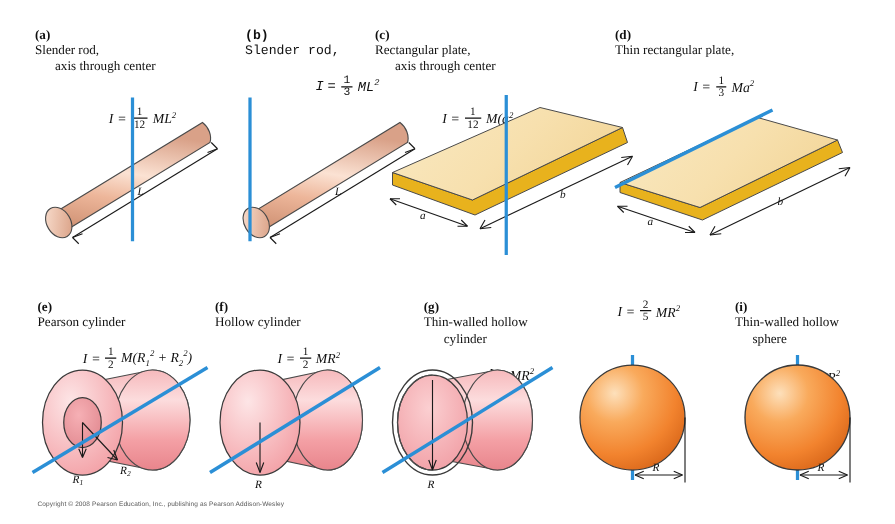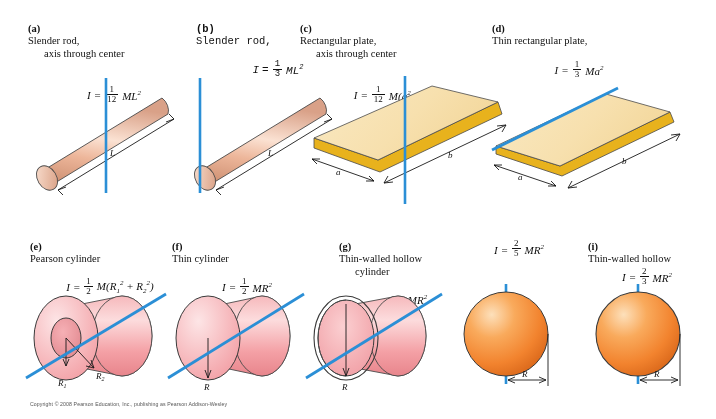--- a/index.html
+++ b/index.html
@@ -325,21 +325,21 @@
       <text class="dimlabel" x="40" y="104">R<tspan font-size="6" dy="2">1</tspan></text>
       <text class="dimlabel" x="78" y="97">R<tspan font-size="6" dy="2">2</tspan></text>
 
       <line x1="8" y1="96" x2="148" y2="12" stroke="#2b8fd6" stroke-width="2.8"></line>
     </svg>
   </div>
 
   <div class="panel" style="left:172px;top:228px;width:150px;">
     <div class="caption">
       <span class="lbl">(f)</span>
-      <span class="txt">Thin cylinder</span>
+      <span class="txt">Hollow cylinder</span>
     </div>
     <div class="formula" style="margin-top:12px;">
       <span class="eq">I</span>
       <span>=</span>
       <span class="frac">
         <span class="num">1</span>
         <span class="den">2</span>
       </span>
       <span><span>MR</span><sup>2</sup></span>
     </div>
@@ -451,20 +451,21 @@
         <path d="M 94,98 L 87,95 M 94,98 L 87,101"></path>
       </g>
       <text class="dimlabel" x="70" y="95">R</text>
     </svg>
   </div>
 
   <div class="panel" style="left:588px;top:228px;width:128px;">
     <div class="caption">
       <span class="lbl">(i)</span>
       <span class="txt">Thin-walled hollow</span>
+      <span class="cap-indent" style="padding-left:14px;">sphere</span>
     </div>
     <div class="formula" style="margin-top:2px;padding-right:10px;">
       <span class="eq">I</span>
       <span>=</span>
       <span class="frac">
         <span class="num">2</span>
         <span class="den">3</span>
       </span>
       <span><span>MR</span><sup>2</sup></span>
     </div>

